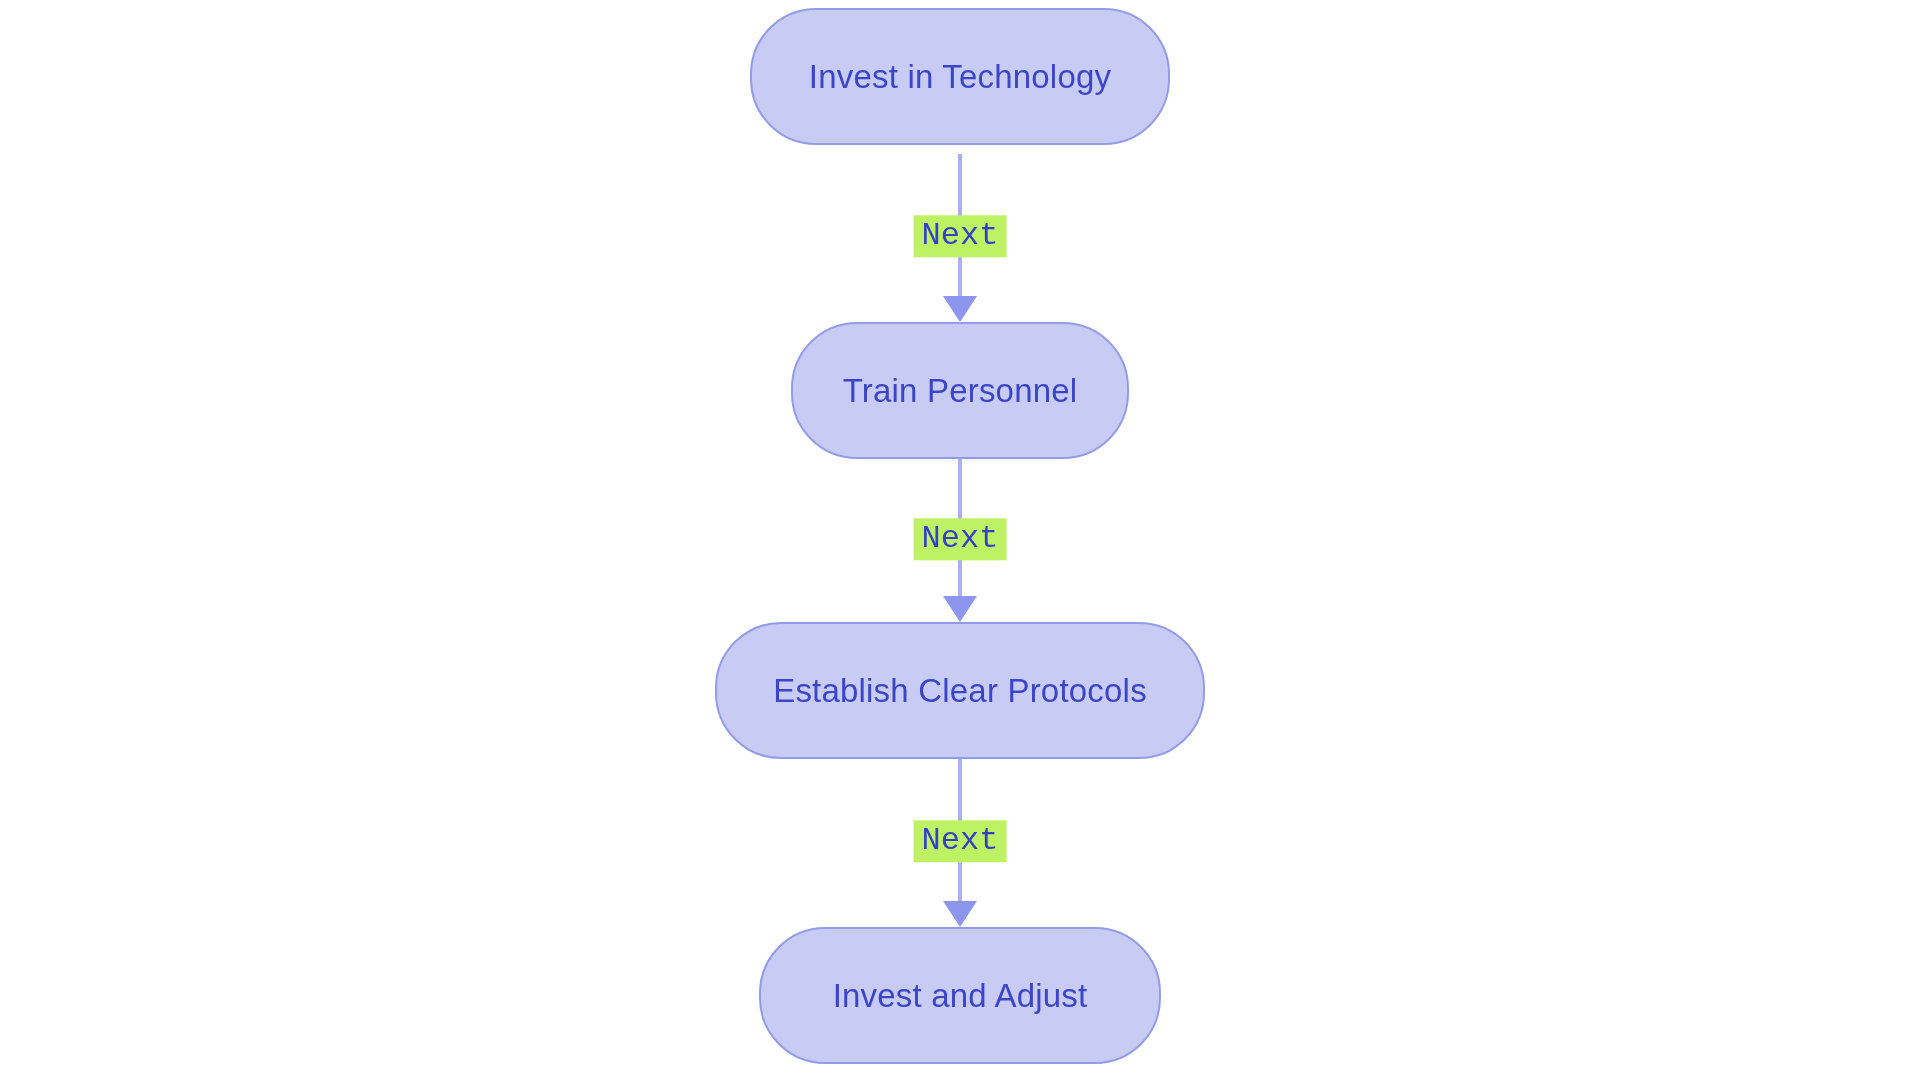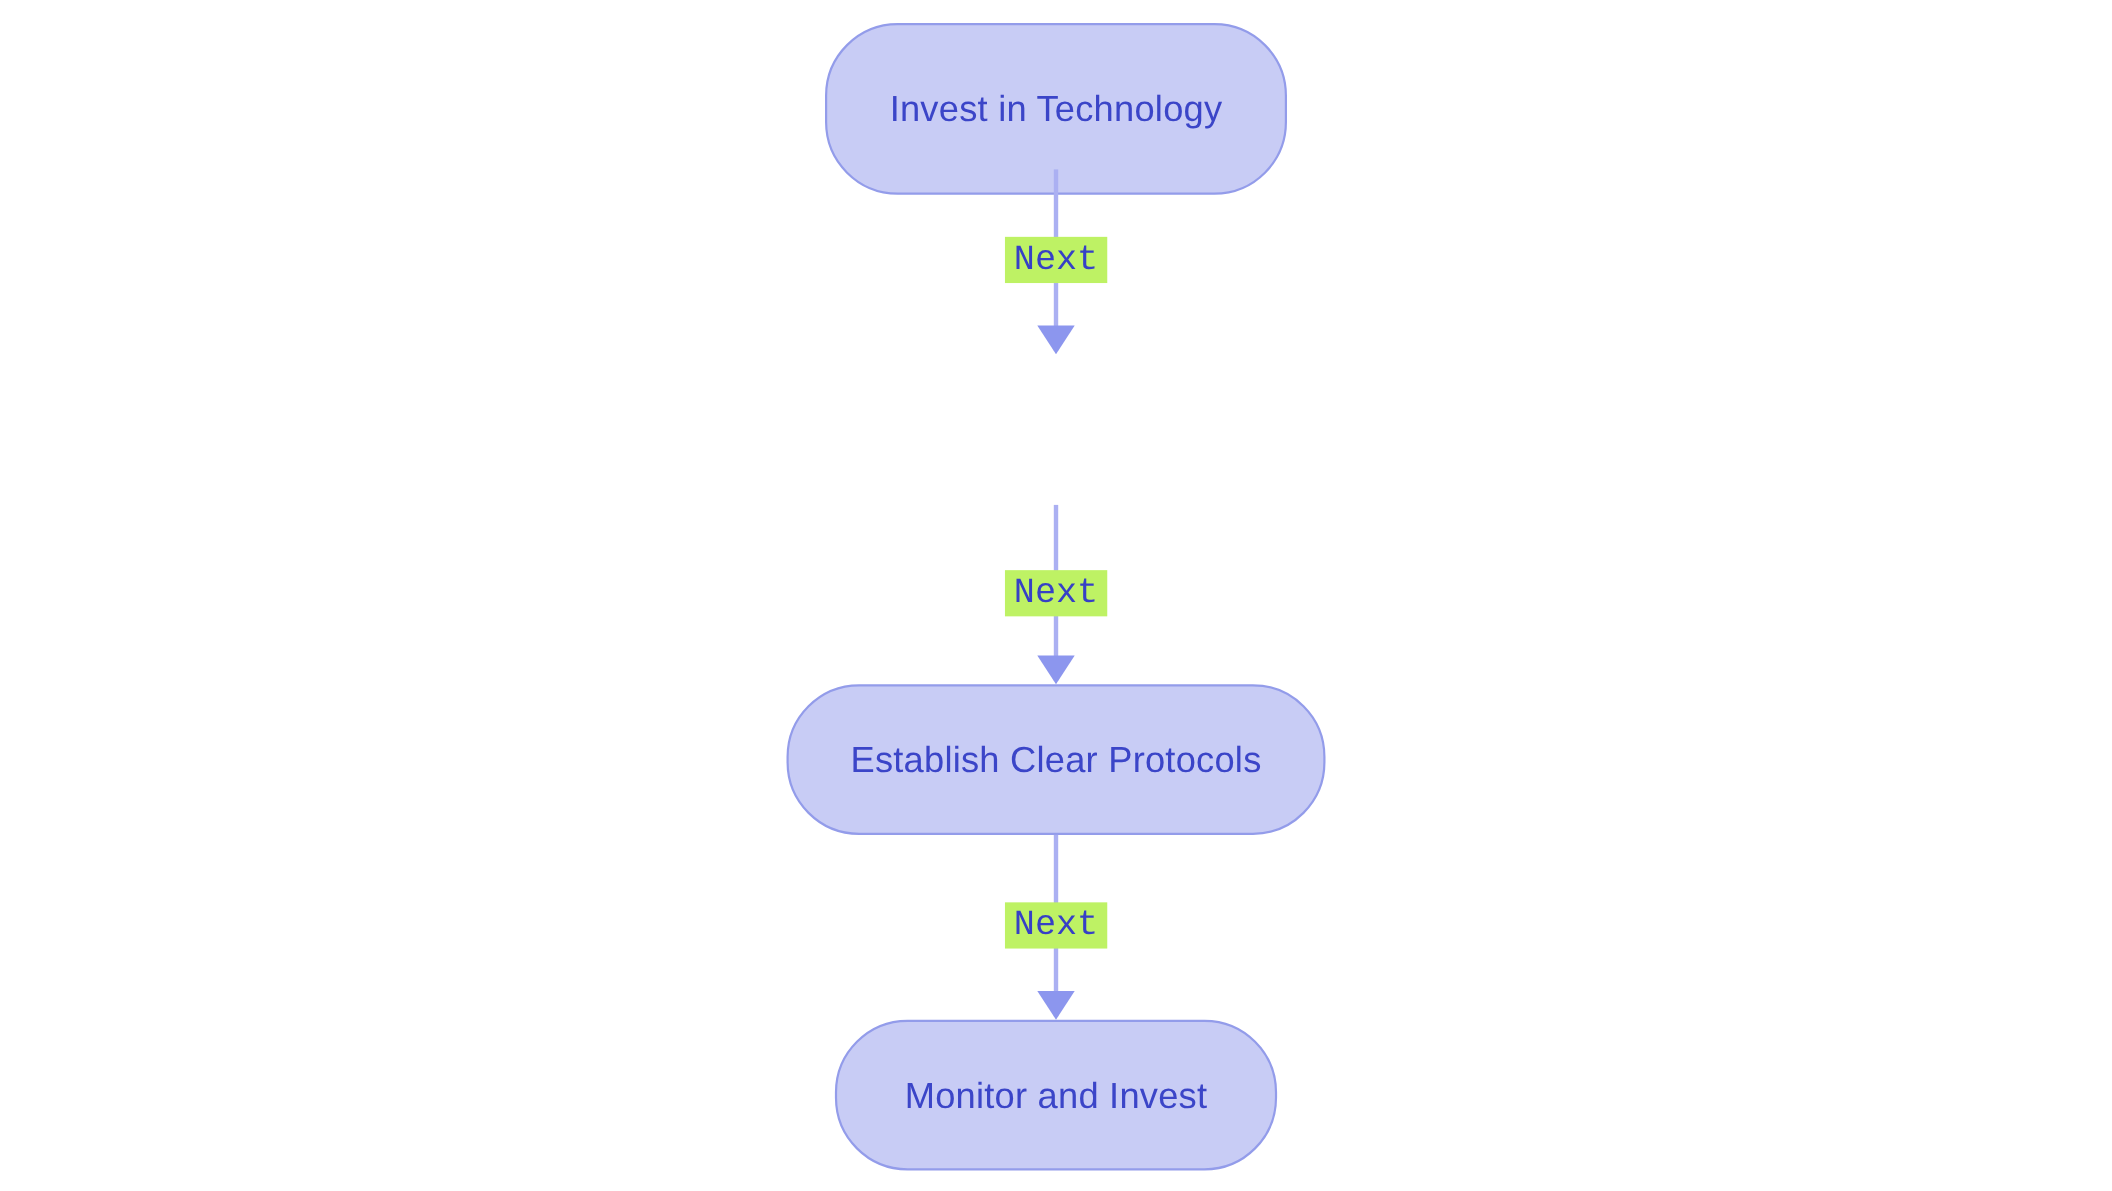--- a/index.html
+++ b/index.html
@@ -22,21 +22,21 @@
     align-items: center;
     justify-content: center;
     box-sizing: border-box;
   }
   .node .node-text {
     color: #3b45c8;
     font-size: 33px;
     letter-spacing: 0.2px;
     white-space: nowrap;
   }
-  .n1 { left: 750px; top: 21px;  width: 420px; height: 156px; }
+  .n1 { left: 750px; top: 8px;  width: 420px; height: 137px; }
   .n2 { left: 791px; top: 322px; width: 338px; height: 137px; }
   .n3 { left: 715px; top: 622px; width: 490px; height: 137px; text-align: center; }
   .n4 { left: 759px; top: 927px; width: 402px; height: 137px; }
 
   .connector { position: absolute; left: 900px; width: 120px; }
   .c1 { top: 154px; height: 168px; }
   .c2 { top: 459px; height: 163px; }
   .c3 { top: 759px; height: 168px; }
 
   .edge-line {
@@ -81,34 +81,37 @@
   <div class="node n1">
     <span class="node-text">Invest in Technology</span>
   </div>
 
   <div class="connector c1">
     <div class="edge-line"></div>
     <div class="arrowhead"></div>
     <div class="edge-label">Next</div>
   </div>
 
+  <div class="node n2">
+    <span class="node-text">Train Personnel</span>
+  </div>
 
   <div class="connector c2">
     <div class="edge-line"></div>
     <div class="arrowhead"></div>
     <div class="edge-label">Next</div>
   </div>
 
   <div class="node n3">
     <span class="node-text">Establish Clear Protocols</span>
   </div>
 
   <div class="connector c3">
     <div class="edge-line"></div>
     <div class="arrowhead"></div>
     <div class="edge-label">Next</div>
   </div>
 
   <div class="node n4">
-    <span class="node-text">Monitor and Invest</span>
+    <span class="node-text">Invest and Adjust</span>
   </div>
 
 </div>
 
 </body></html>

